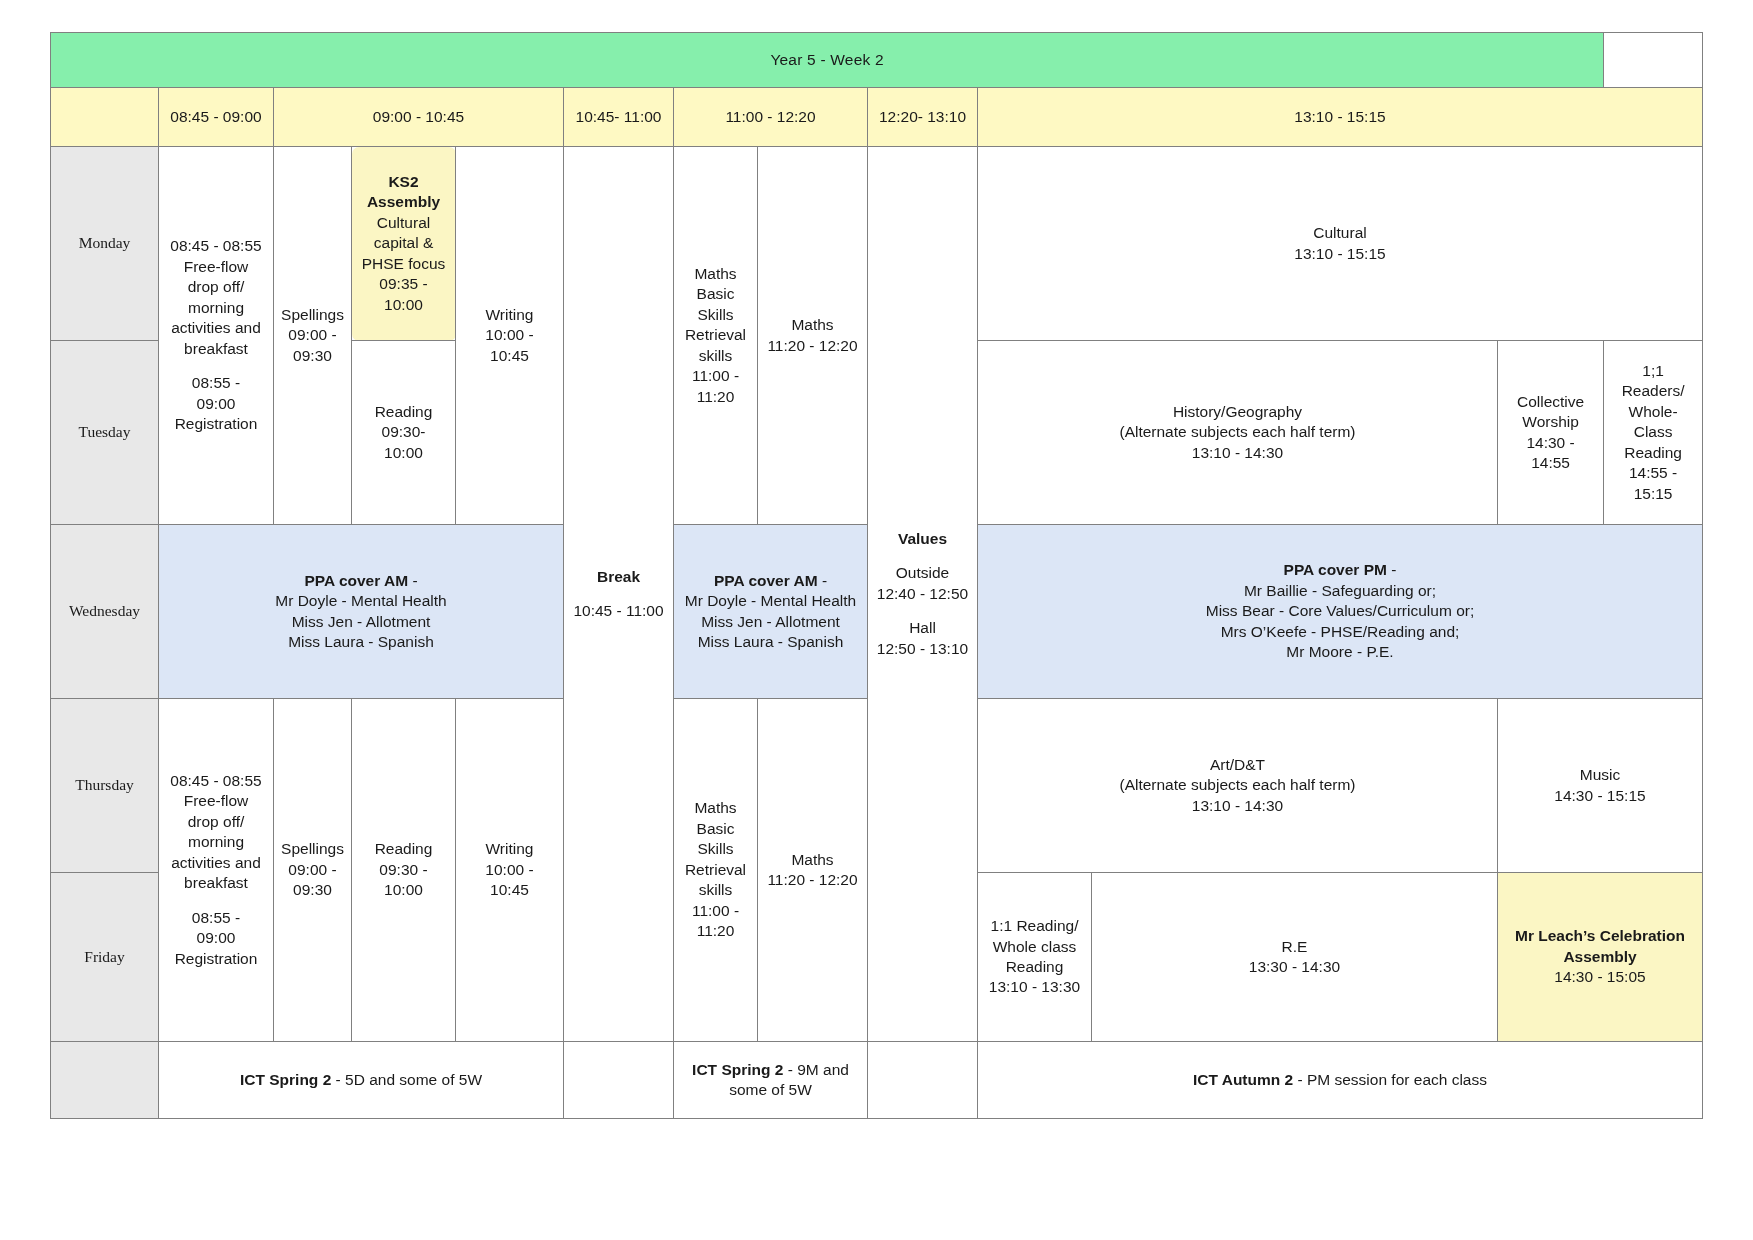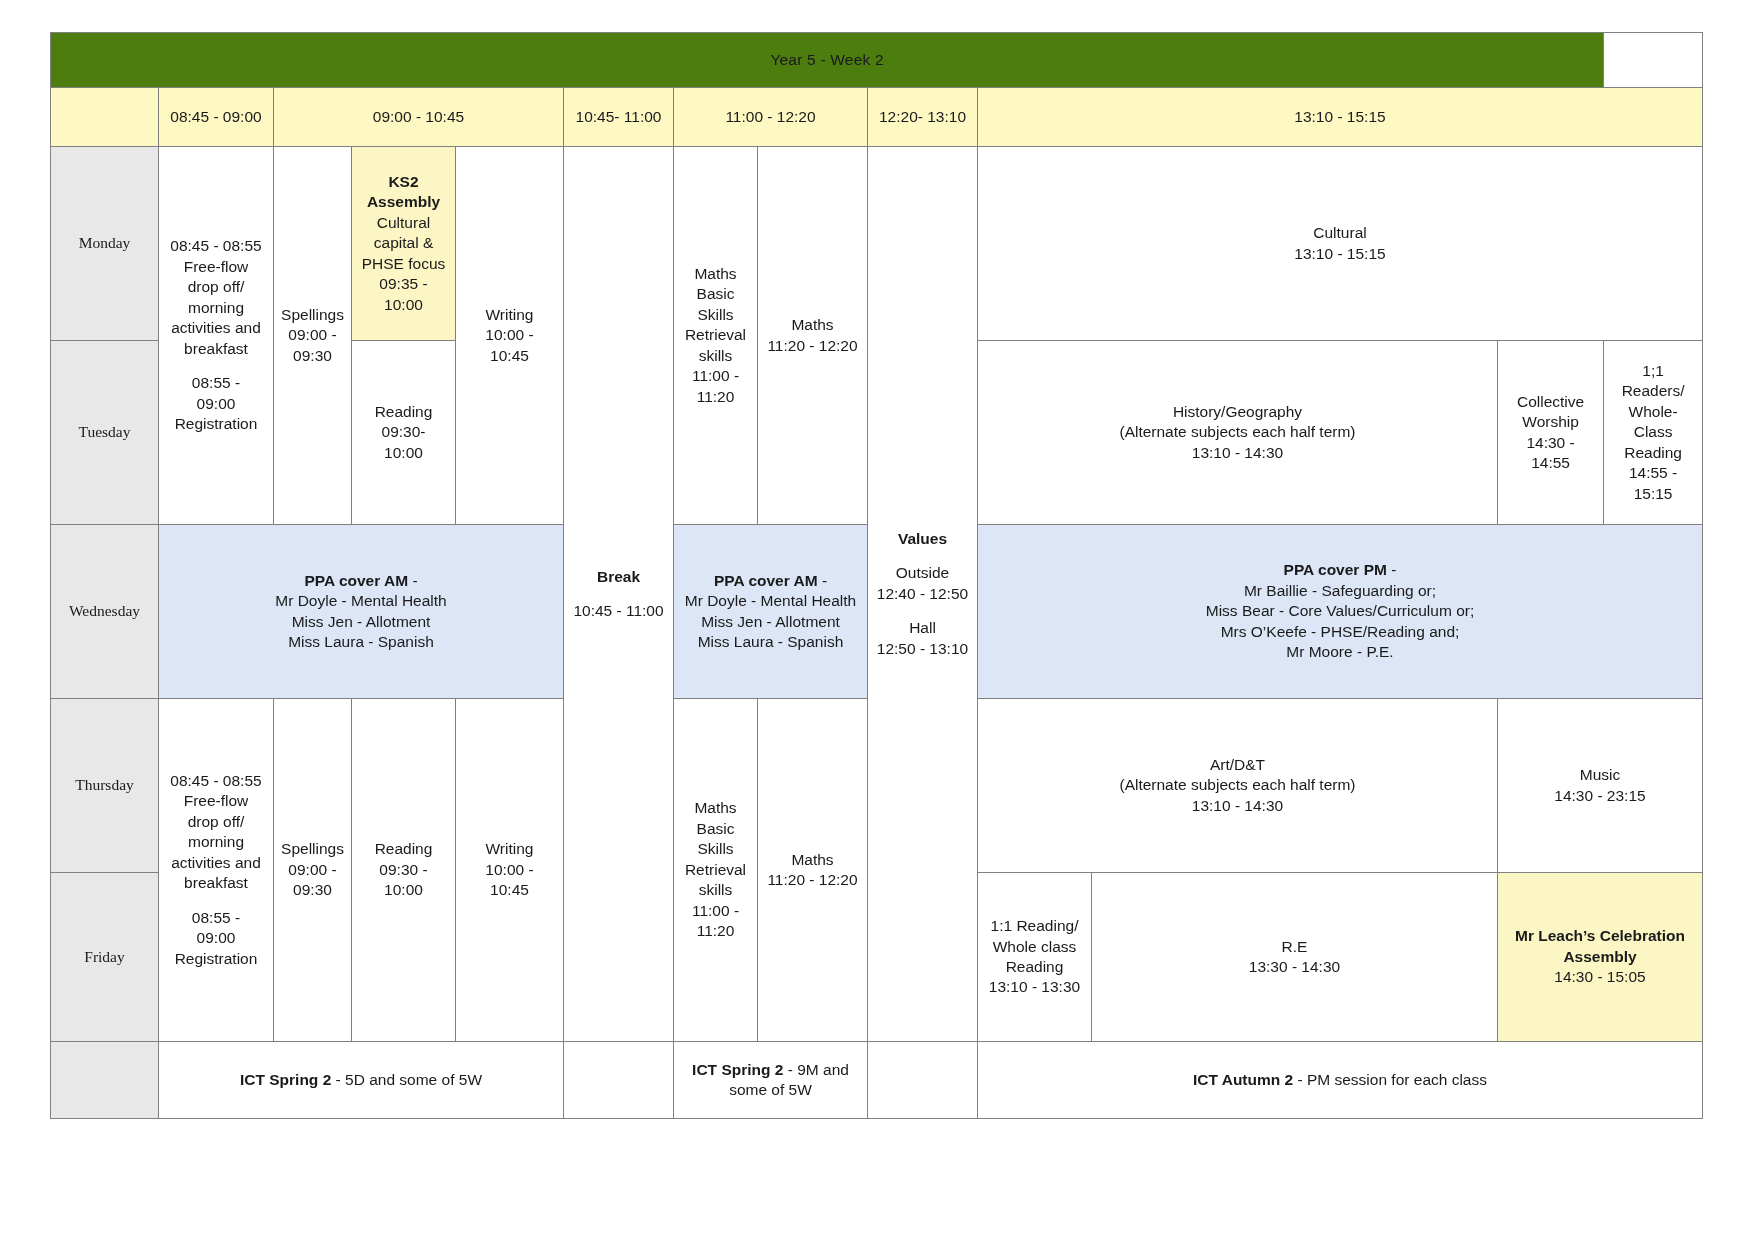--- a/index.html
+++ b/index.html
@@ -28,21 +28,21 @@
   table.timetable td, table.timetable th {
     border: 1px solid #808080;
     vertical-align: middle;
     text-align: center;
     font-weight: normal;
     font-size: 15.5px;
     line-height: 1.32;
     padding: 4px 5px;
   }
   .title-row td {
-    background: #4d7c0f;
+    background: #86efac;
     font-weight: bold;
     font-size: 19px;
     height: 46px;
     letter-spacing: .2px;
   }
   .header-row td {
     background: #fef9c3;
     font-weight: bold;
     font-size: 14.5px;
     height: 50px;
@@ -64,20 +64,21 @@
     font-weight: bold;
   }
   .ppa-title {
     font-weight: bold;
   }
   .ict td {
     font-size: 15.5px;
   }
   .ks2 {
     font-size: 15px;
+    border-radius: 7px;
   }
 </style>
 </head>
 <body>
 
 <div class="page">
   <table class="timetable">
     <colgroup>
       <col style="width:108px">
       <col style="width:115px">
@@ -273,21 +274,21 @@
         <div>Maths</div>
         <div>11:20 - 12:20</div>
       </td>
       <td colspan="3">
         <div>Art/D&amp;T</div>
         <div>(Alternate subjects each half term)</div>
         <div>13:10 - 14:30</div>
       </td>
       <td colspan="2">
         <div>Music</div>
-        <div>14:30 - 23:15</div>
+        <div>14:30 - 15:15</div>
       </td>
     </tr>
 
     <tr>
       <td class="daycell" style="height:160px">Friday</td>
       <td>
         <div>1:1 Reading/</div>
         <div>Whole class</div>
         <div>Reading</div>
         <div>13:10 - 13:30</div>

